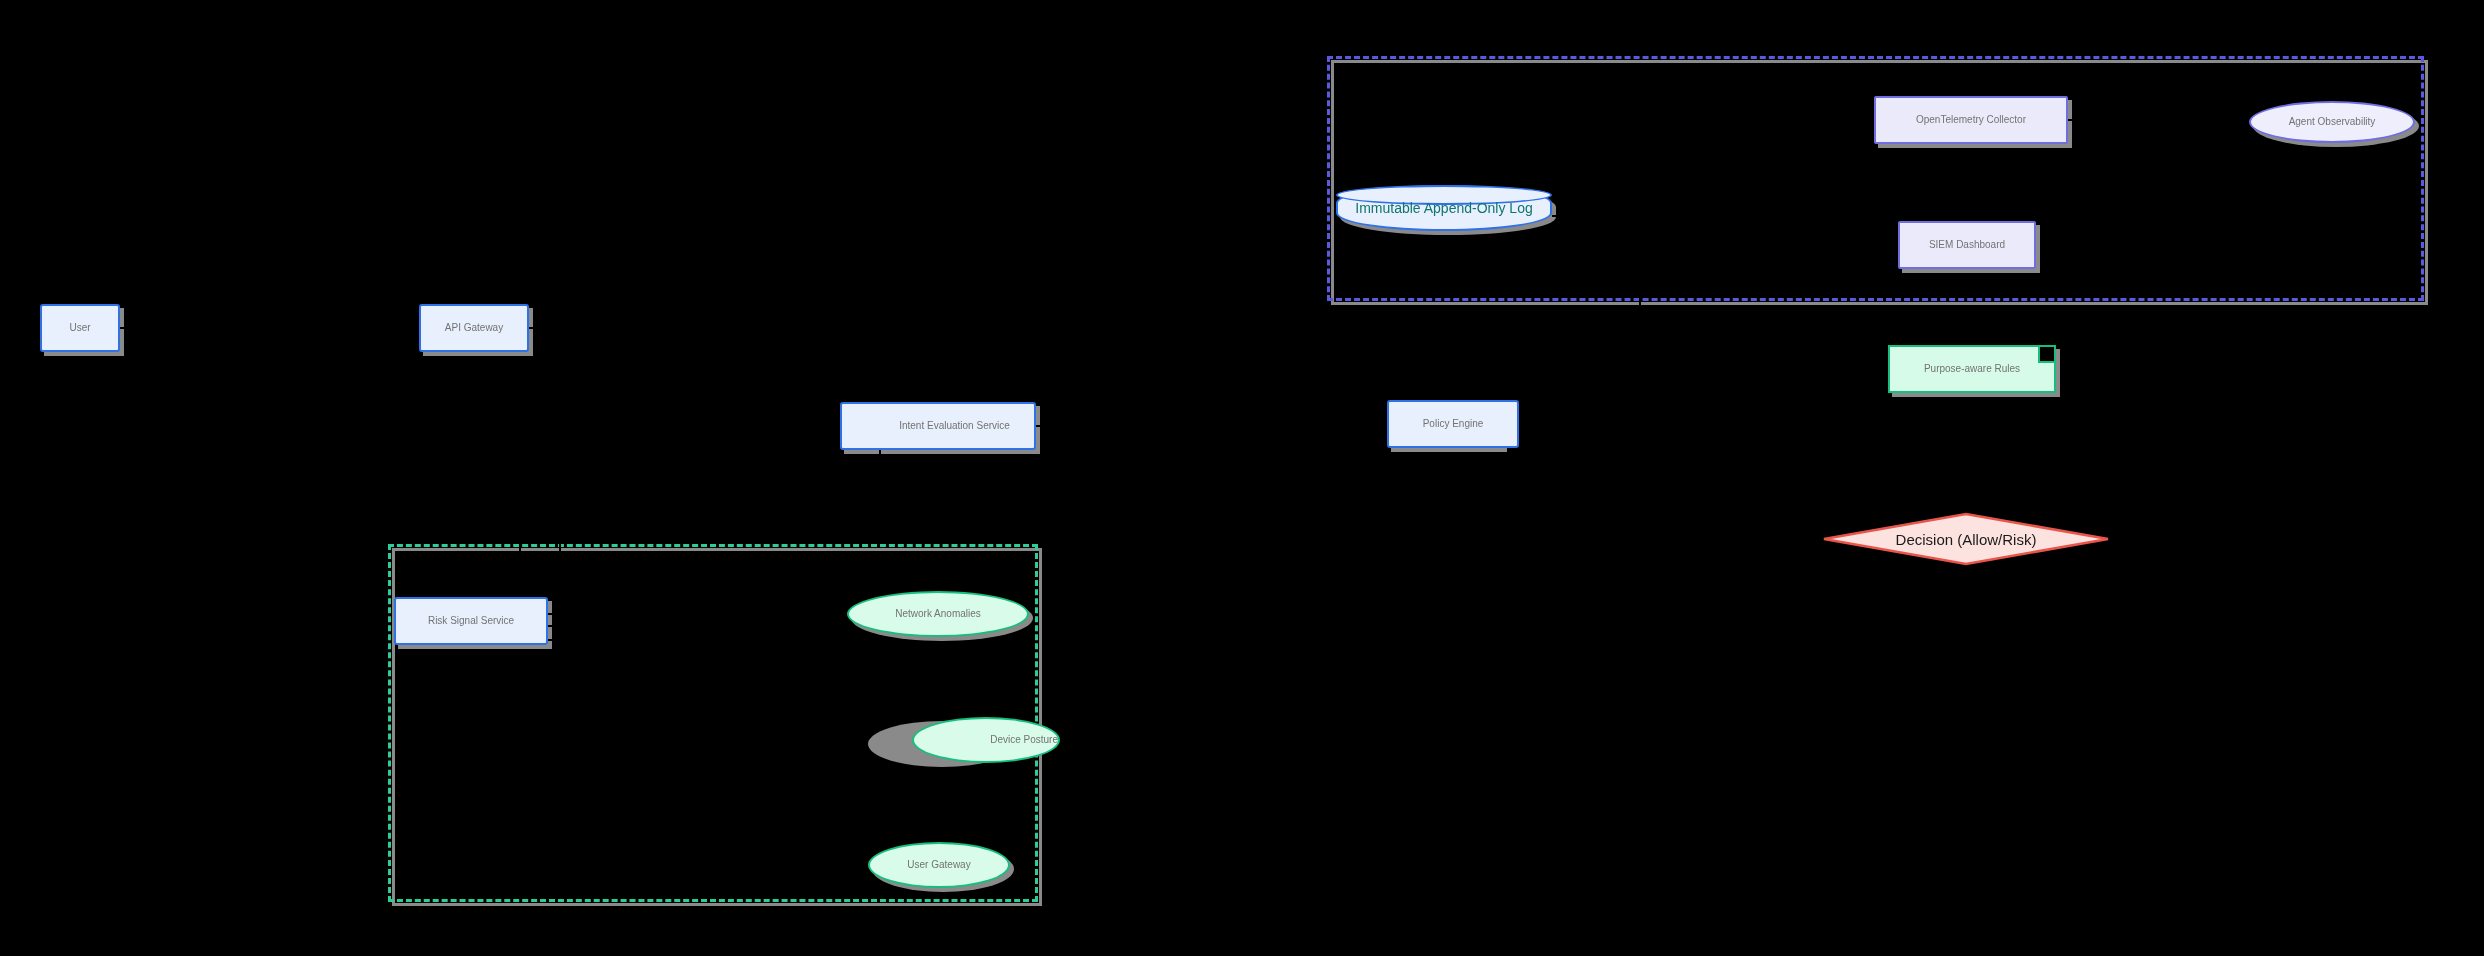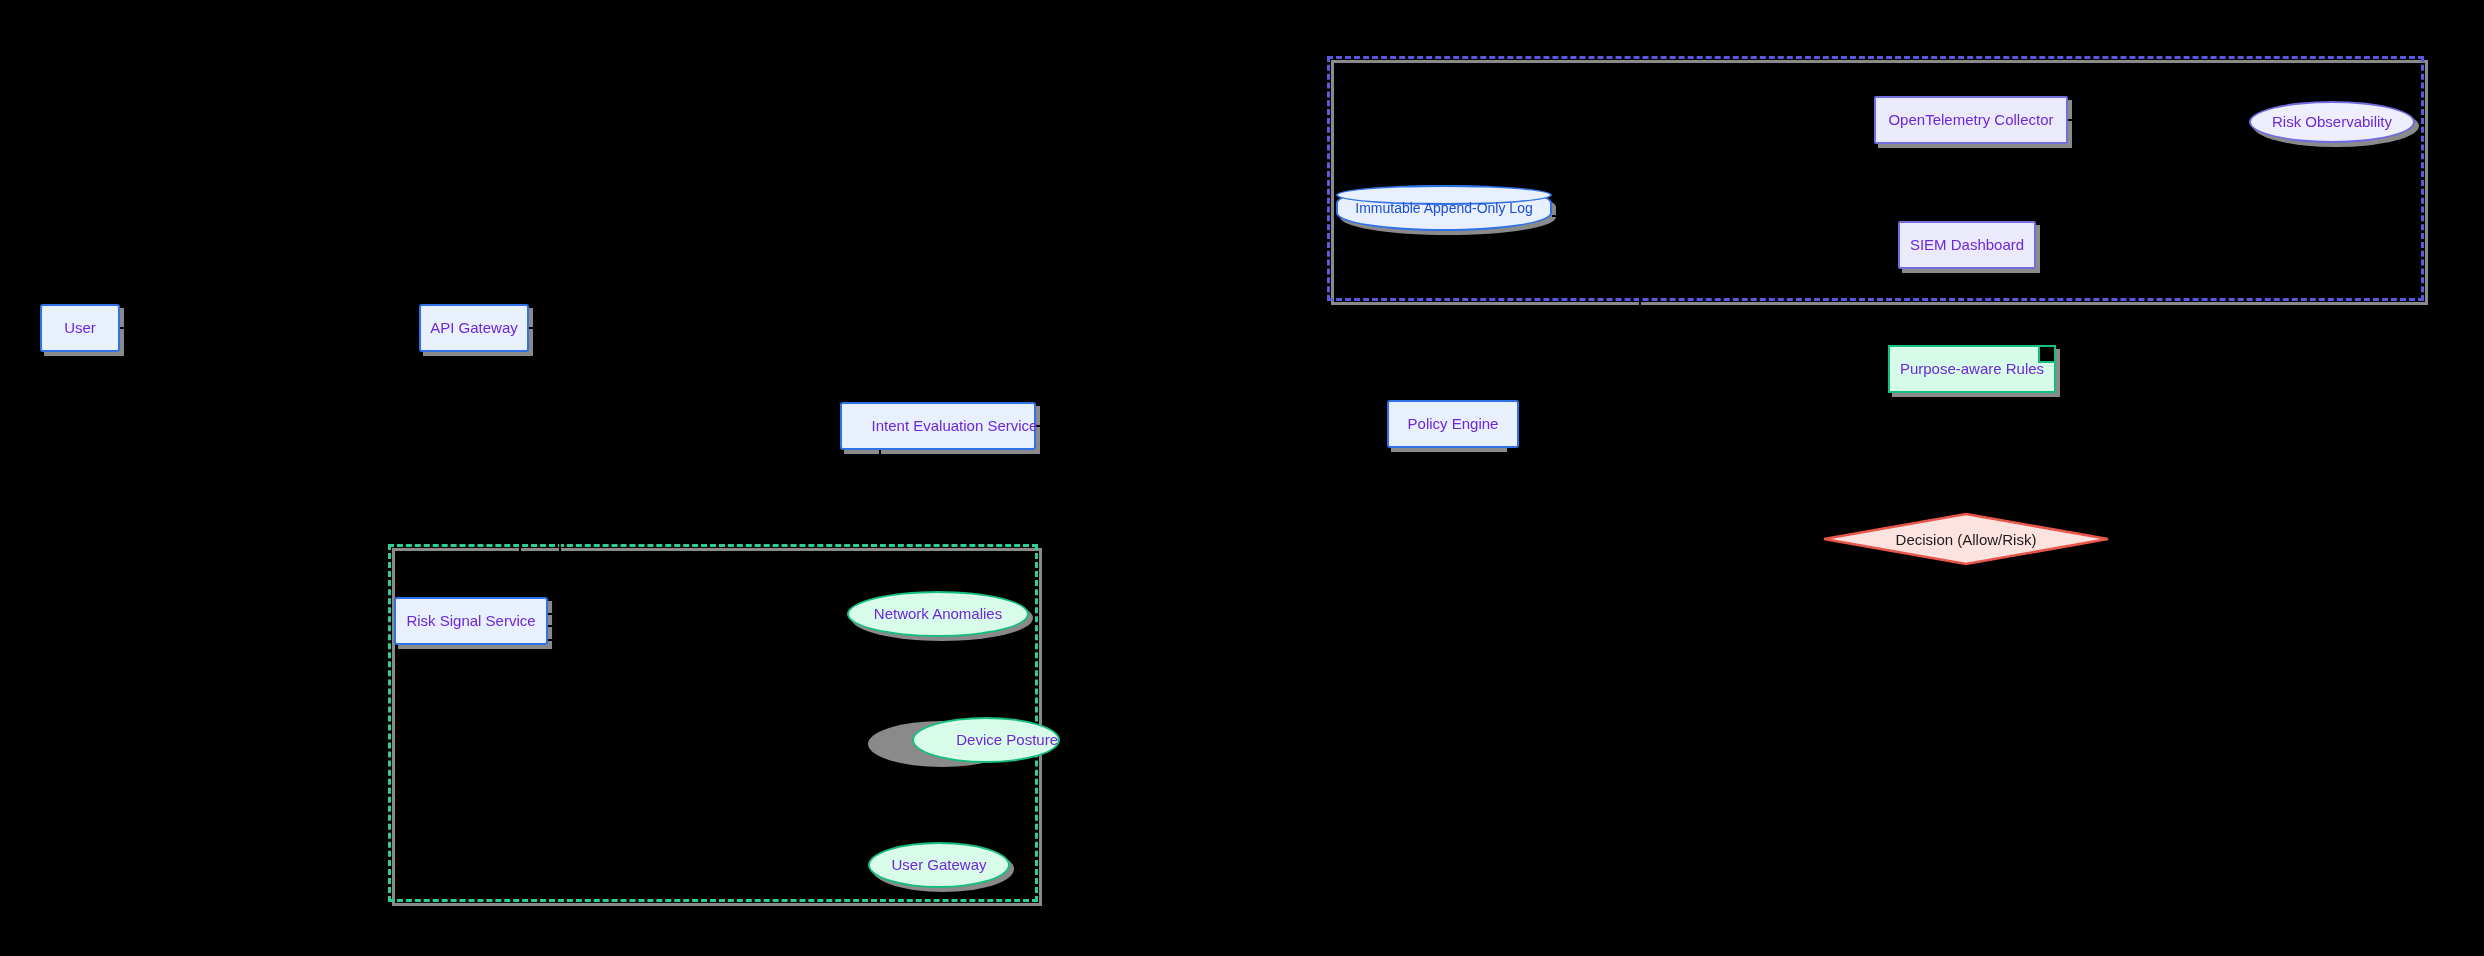--- a/index.html
+++ b/index.html
@@ -37,22 +37,22 @@
   }
 
   
   .node {
     position: absolute;
     box-sizing: border-box;
     display: flex;
     align-items: center;
     justify-content: center;
     text-align: center;
-    color: #6d28d9;
-    font-size: 15px;
+    color: #737373;
+    font-size: 10px;
     line-height: 1.2;
     white-space: nowrap;
     z-index: 3;
   }
   .node-shadow {
     position: absolute;
     background: #8a8a8a;
     z-index: 1;
   }
 
@@ -253,32 +253,32 @@
     <svg class="diamond-svg" viewBox="0 0 288 54" preserveAspectRatio="none">
       <polygon points="144,2 286,27 144,52 2,27" fill="#fde3e0" stroke="#e8554a" stroke-width="2.5"></polygon>
     </svg>
     <span class="diamond-label">Decision (Allow/Risk)</span>
   </div>
 
   <div class="node-shadow" style="left:1340px; top:189px; width:216px; height:46px; border-radius:50% / 18px;"></div>
   <div class="cylinder" style="left:1336px; top:185px; width:216px; height:46px; z-index:3;">
     <span class="cylinder-top"></span>
     <span style="position:absolute; left:0; right:0; top:0; bottom:0; display:flex;
-                 align-items:center; justify-content:center; font-size:14px; color:#1d4ed8;
+                 align-items:center; justify-content:center; font-size:14px; color:#0f766e;
                  white-space:nowrap; z-index:2;">Immutable Append-Only Log</span>
   </div>
 
   <div class="node-shadow" style="left:1878px; top:100px; width:194px; height:48px;"></div>
   <div class="node rect-indigo" style="left:1874px; top:96px; width:194px; height:48px;">
     <span>OpenTelemetry Collector</span>
   </div>
 
   <div class="node-shadow" style="left:1902px; top:225px; width:138px; height:48px;"></div>
   <div class="node rect-indigo" style="left:1898px; top:221px; width:138px; height:48px;">
     <span>SIEM Dashboard</span>
   </div>
 
   <div class="node-shadow" style="left:2253px; top:105px; width:166px; height:42px; border-radius:50%;"></div>
   <div class="node ellipse-indigo" style="left:2249px; top:101px; width:166px; height:42px;">
-    <span>Risk Observability</span>
+    <span>Agent Observability</span>
   </div>
 
 </div>
 
 </body></html>

